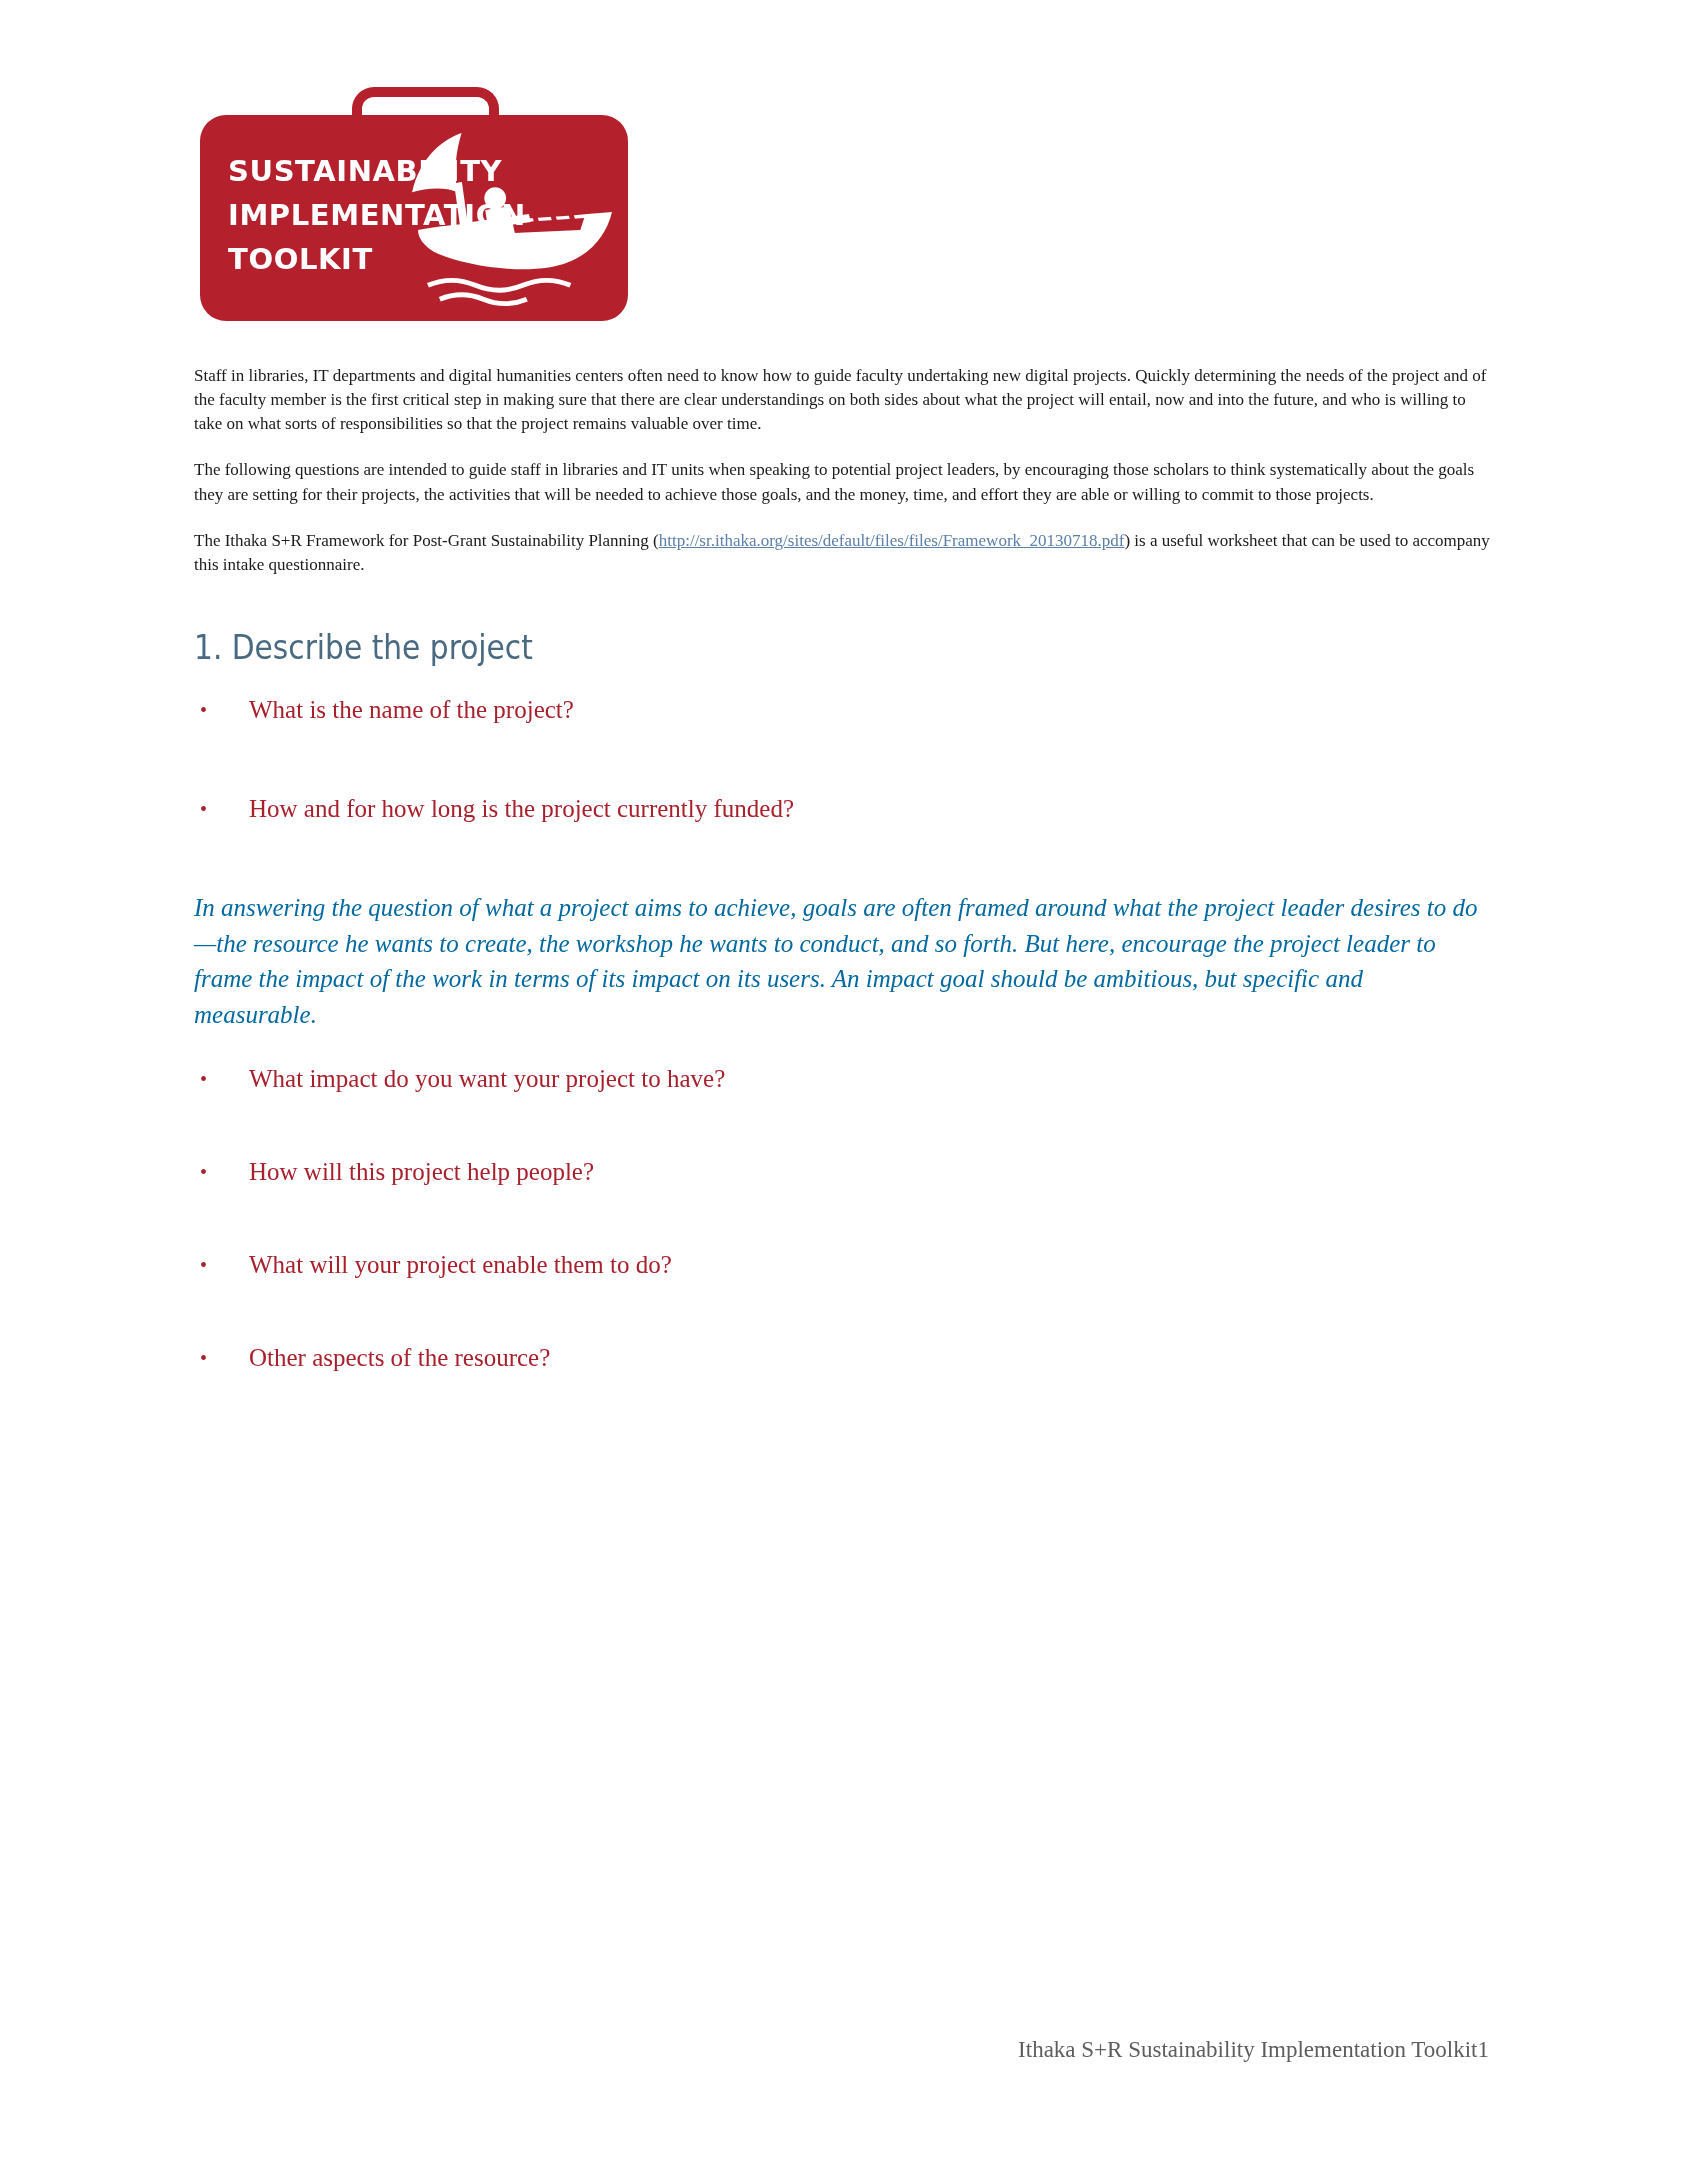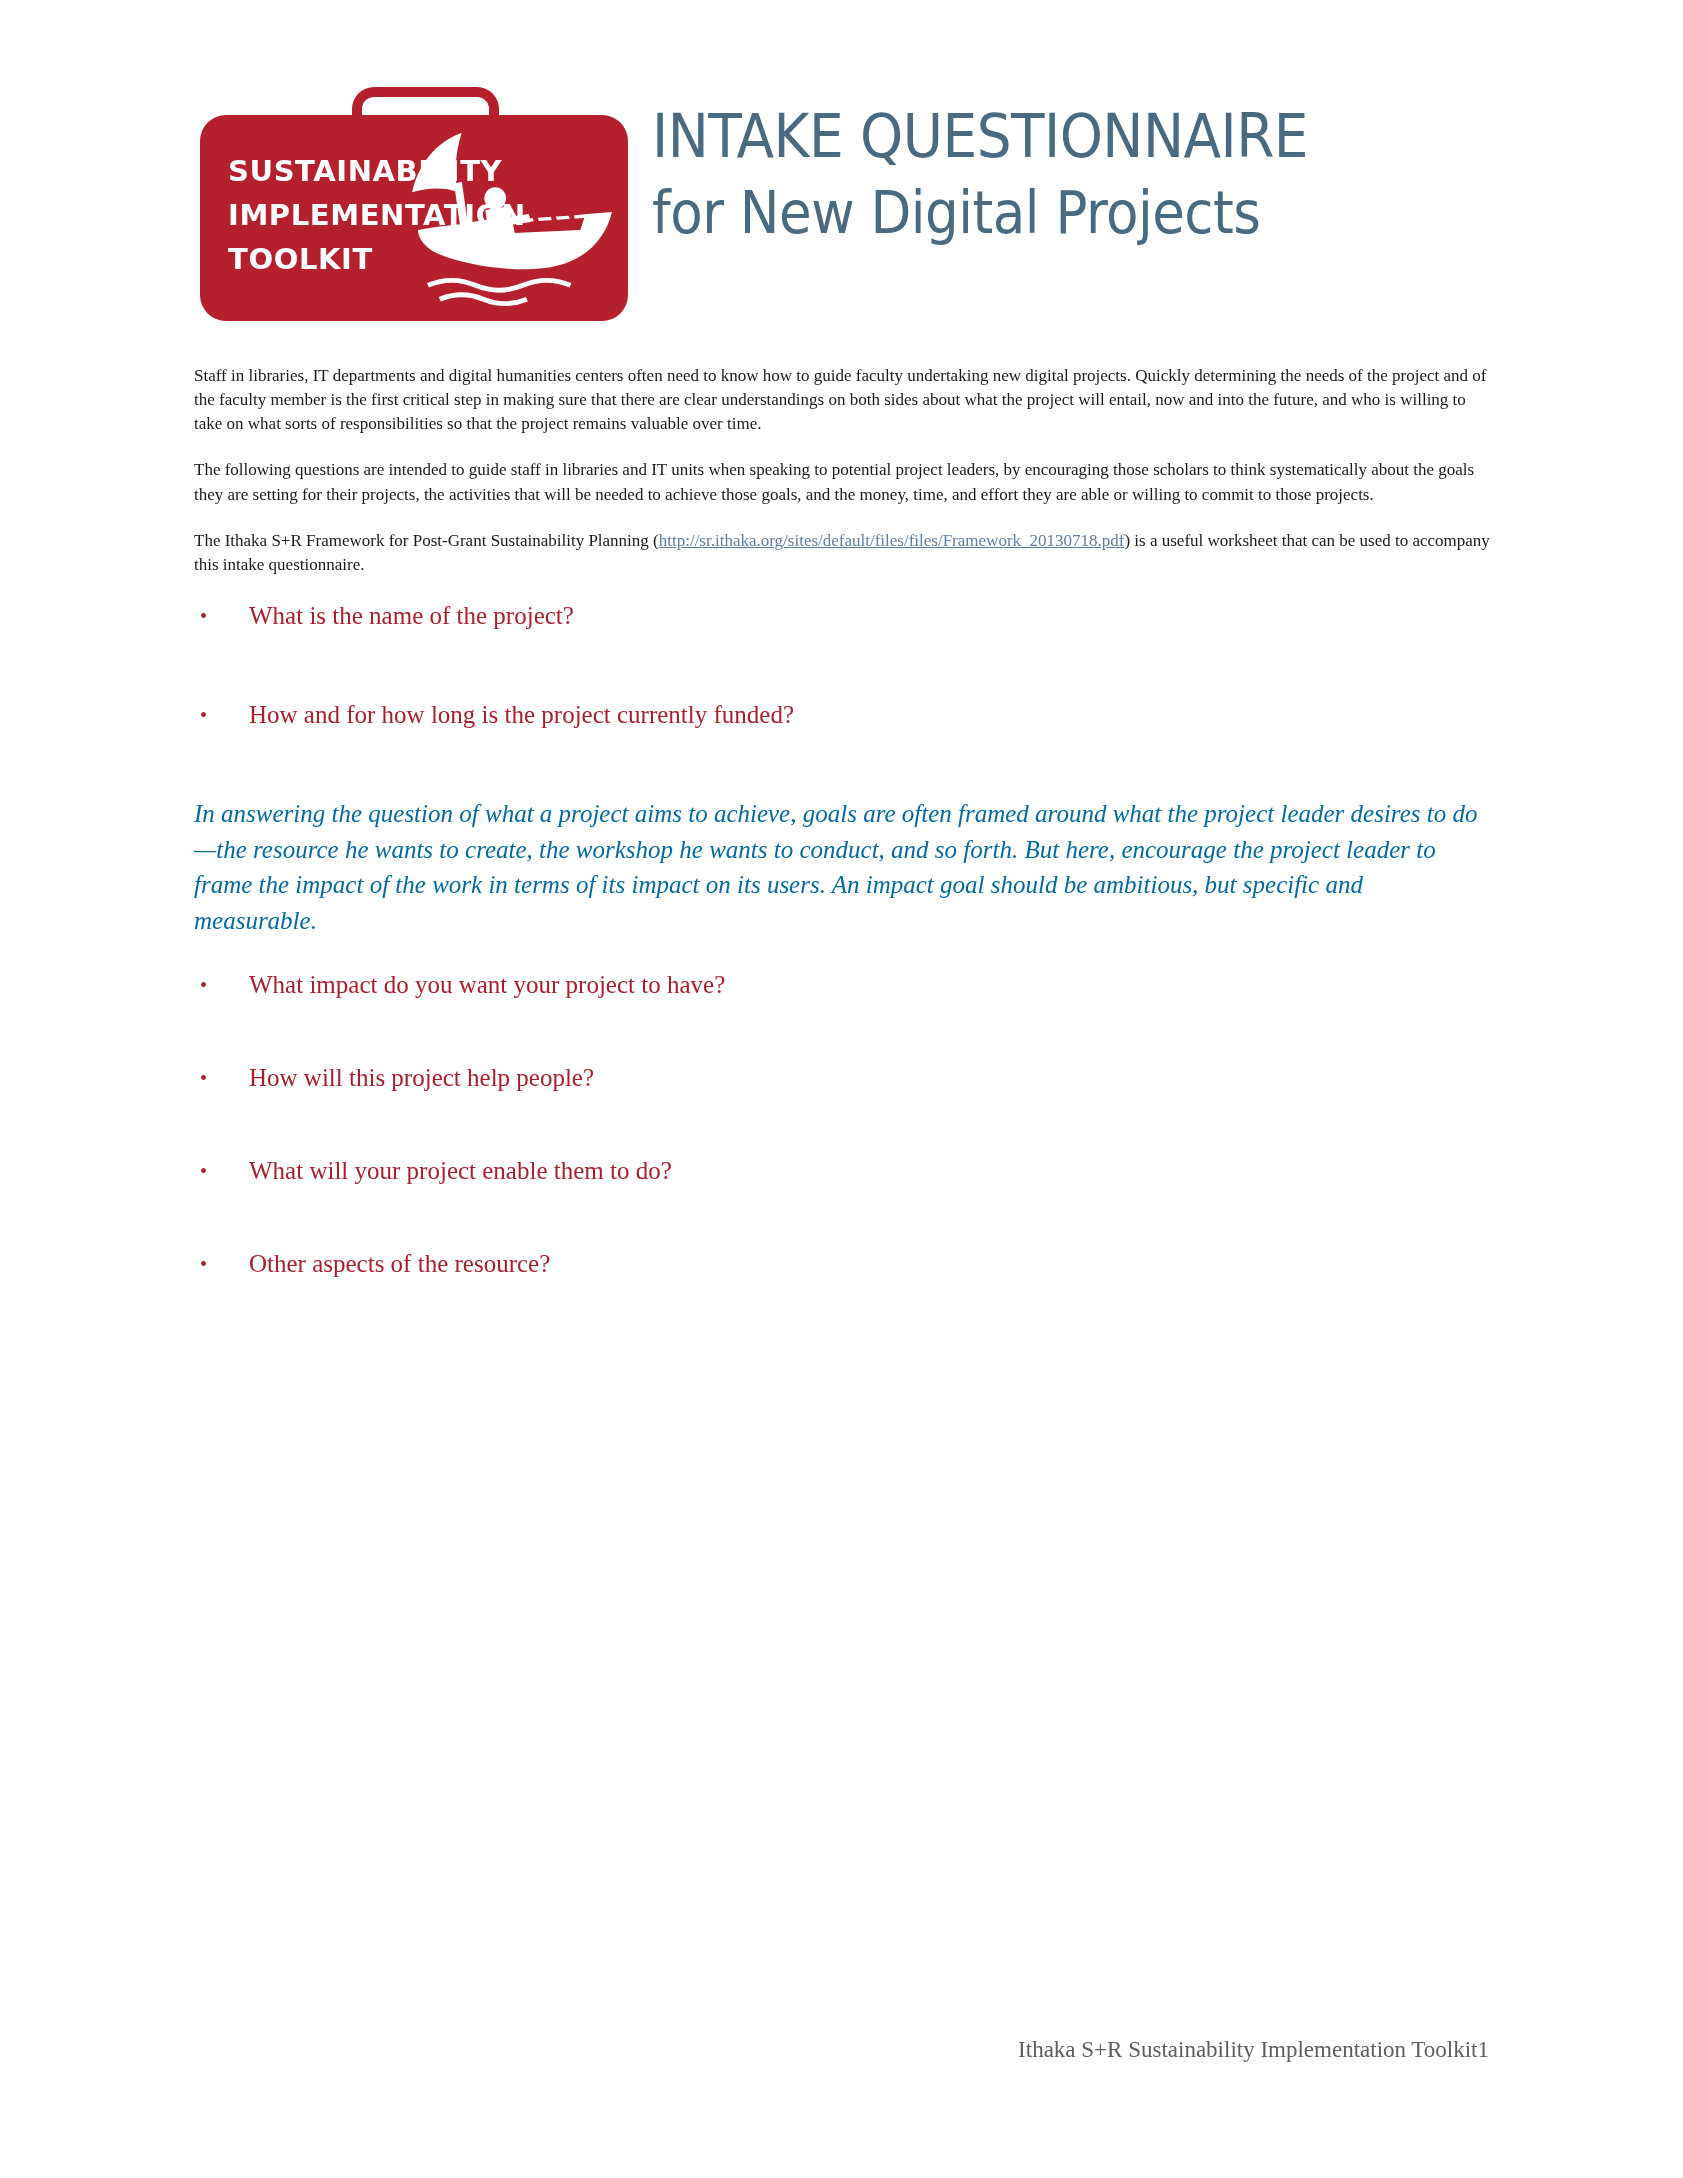--- a/index.html
+++ b/index.html
@@ -203,31 +203,28 @@
             <path d="M40 174 q22 -9 44 0 q22 9 44 0"></path>
           </g>
         </svg>
         <div class="logo-text">
           <div>SUSTAINABILITY</div>
           <div>IMPLEMENTATION</div>
           <div>TOOLKIT</div>
         </div>
       </div>
 
-      <div class="title-block">
-        <div class="title-line">INTAKE QUESTIONNAIRE</div>
-        <div class="title-line second">for New Digital Projects</div>
-      </div>
 
     </div>
 
     <p class="body first">Staff in libraries, IT departments and digital humanities centers often need to know how to guide faculty undertaking new digital projects.  Quickly determining the needs of the project and of the faculty member is the first critical step in making sure that there are clear understandings on both sides about what the project will entail, now and into the future, and who is willing to take on what sorts of responsibilities so that the project remains valuable over time.</p>
     <p class="body">The following questions are intended to guide staff in libraries and IT units when speaking to potential project leaders, by encouraging those scholars to think systematically about the goals they are setting for their projects, the activities that will be needed to achieve those goals, and the money, time, and effort they are able or willing to commit to those projects.</p>
     <p class="body"><span>The Ithaka S+R Framework for Post-Grant Sustainability Planning (</span><a class="link" href="#">http://sr.ithaka.org/sites/default/files/files/Framework_20130718.pdf</a><span>) is a useful worksheet that can be used to accompany this intake questionnaire.</span></p>
 
+    <h2 class="section">1. Describe the project</h2>
     <ul class="qlist">
       <li><span class="bullet">•</span><span>What is the name of the project?</span></li>
       <li><span class="bullet">•</span><span>How and for how long is the project currently funded?</span></li>
     </ul>
 
     <p class="italic-note">In answering the question of what a project aims to achieve, goals are often framed around what the project leader desires to do—the resource he wants to create, the workshop he wants to conduct, and so forth. But here, encourage the project leader to frame the impact of the work in terms of its impact on its users. An impact goal should be ambitious, but specific and measurable.</p>
     <ul class="qlist tight">
       <li><span class="bullet">•</span><span>What impact do you want your project to have?</span></li>
       <li><span class="bullet">•</span><span>How will this project help people?</span></li>
       <li><span class="bullet">•</span><span>What will your project enable them to do?</span></li>

